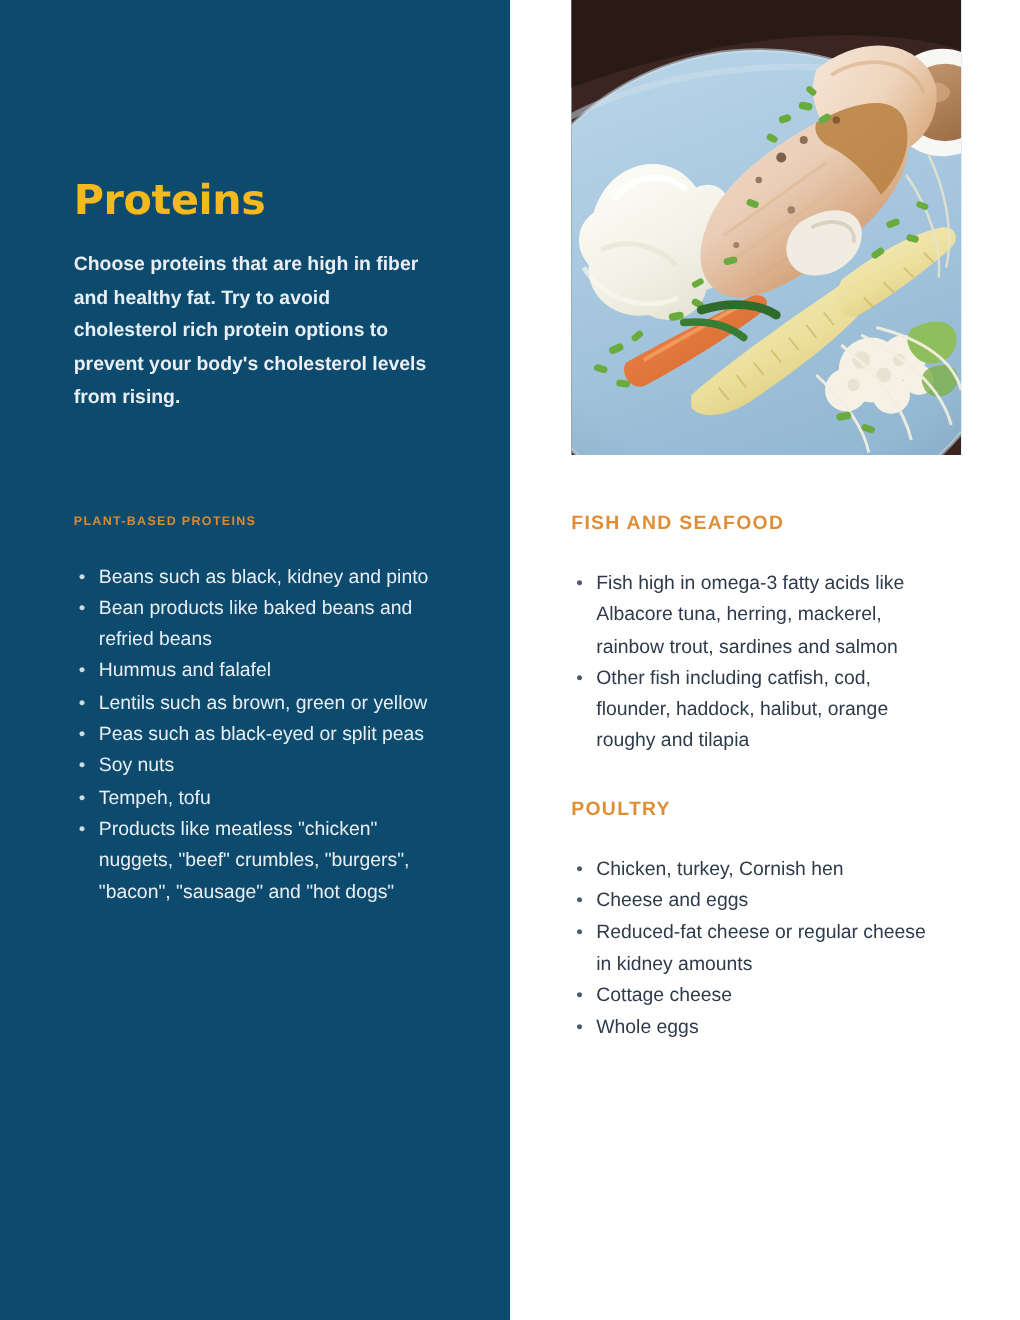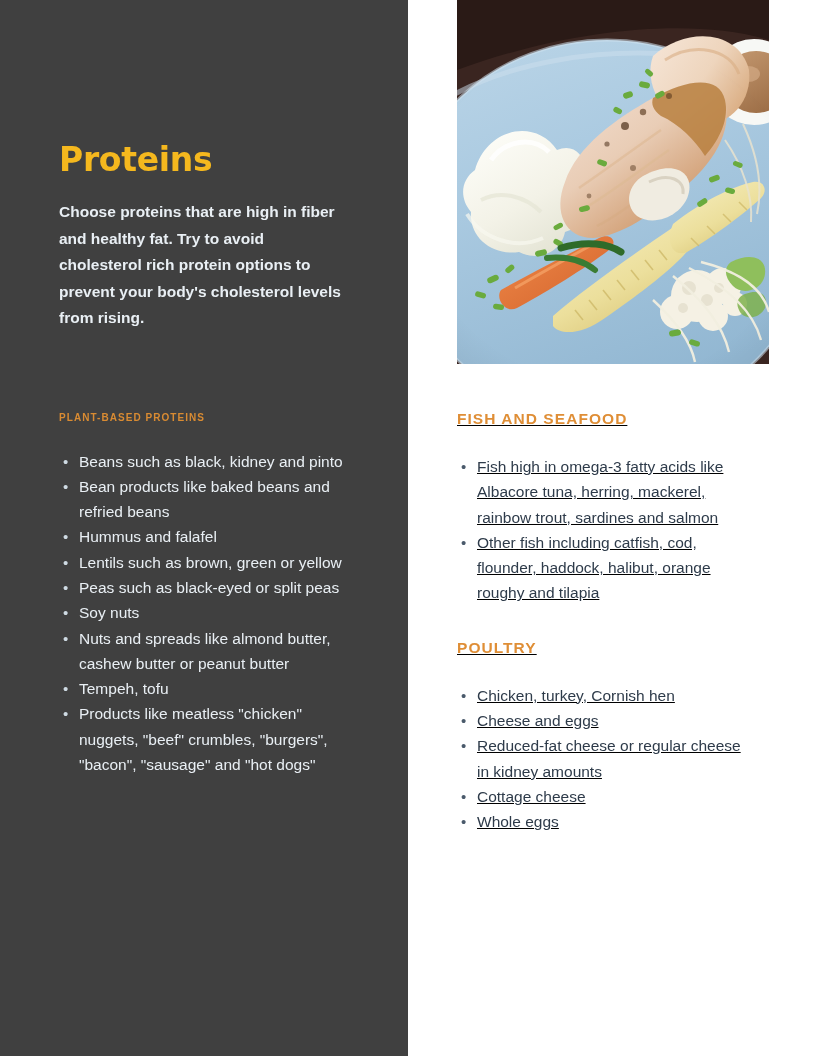--- a/index.html
+++ b/index.html
@@ -21,21 +21,21 @@
     height: 1056px;
     background: #ffffff;
     display: flex;
     align-items: stretch;
   }
 
   
   .left-panel {
     width: 408px;
     height: 1056px;
-    background: #404040;
+    background: #0c4a6e;
     box-sizing: border-box;
     padding: 14px;
     position: relative;
     flex: 0 0 408px;
   }
 
   .left-inner {
     position: absolute;
     left: 59px;
     top: 0;
@@ -138,21 +138,20 @@
 
   .right-inner {
     position: absolute;
     left: 49px;
     top: 364px;
     width: 300px;
   }
 
   .right-heading-wrap {
     padding-top: 46px;
-    text-decoration: underline;
   }
   .right-heading-wrap.second {
     padding-top: 33px;
   }
 
   .section-heading-dark {
     margin: 0;
     font-size: 15.5px;
     font-weight: 700;
     letter-spacing: 1.05px;
@@ -187,21 +186,20 @@
       <div class="left-heading-wrap">
         <h2 class="section-heading-light">PLANT-BASED PROTEINS</h2>
 
         <ul class="bullets left-list">
           <li>Beans such as black, kidney and pinto</li>
           <li>Bean products like baked beans and refried beans</li>
           <li>Hummus and falafel</li>
           <li>Lentils such as brown, green or yellow</li>
           <li>Peas such as black-eyed or split peas</li>
           <li>Soy nuts</li>
-          <li>Nuts and spreads like almond butter, cashew butter or peanut butter</li>
           <li>Tempeh, tofu</li>
           <li>Products like meatless "chicken" nuggets, "beef" crumbles, "burgers", "bacon", "sausage" and "hot dogs"</li>
         </ul>
       </div>
 
     </div>
   </div>
 
   <div class="right-panel">
 

